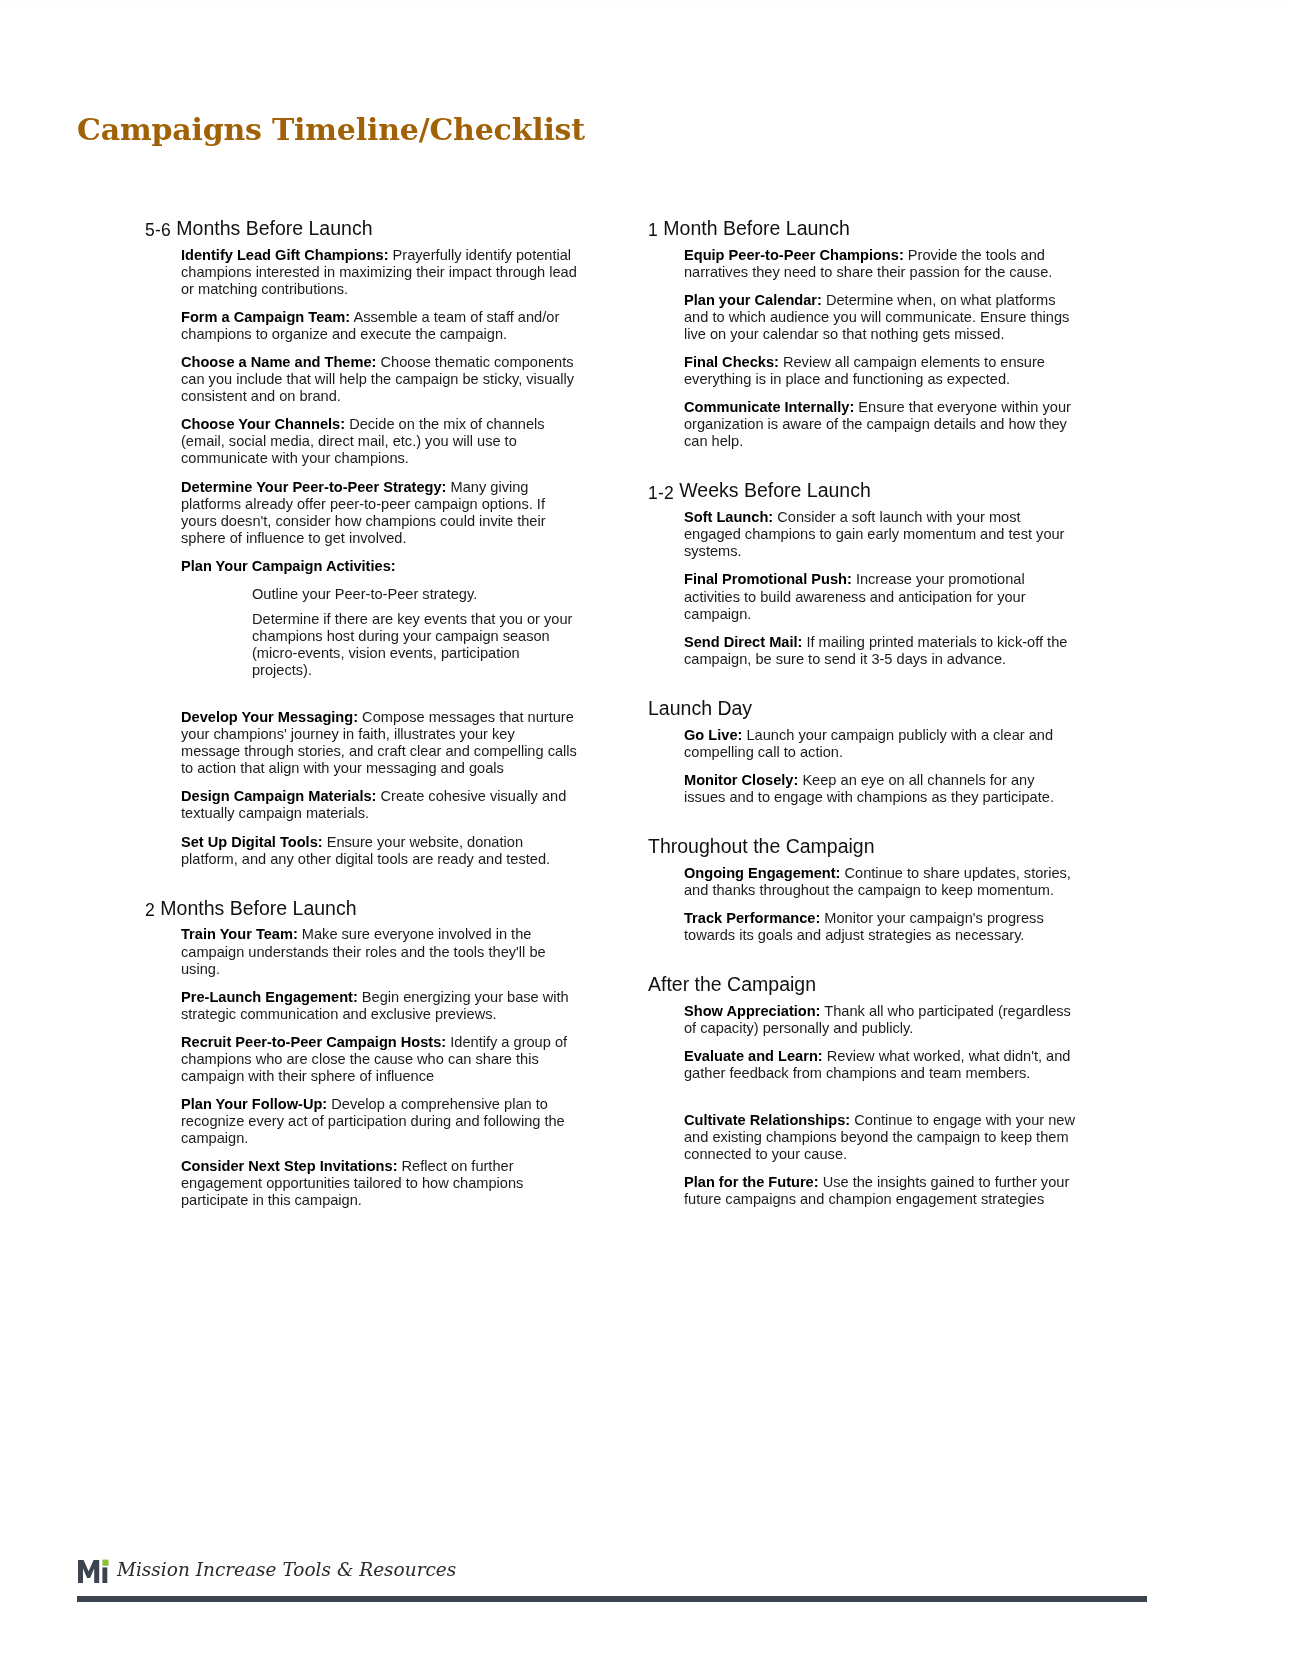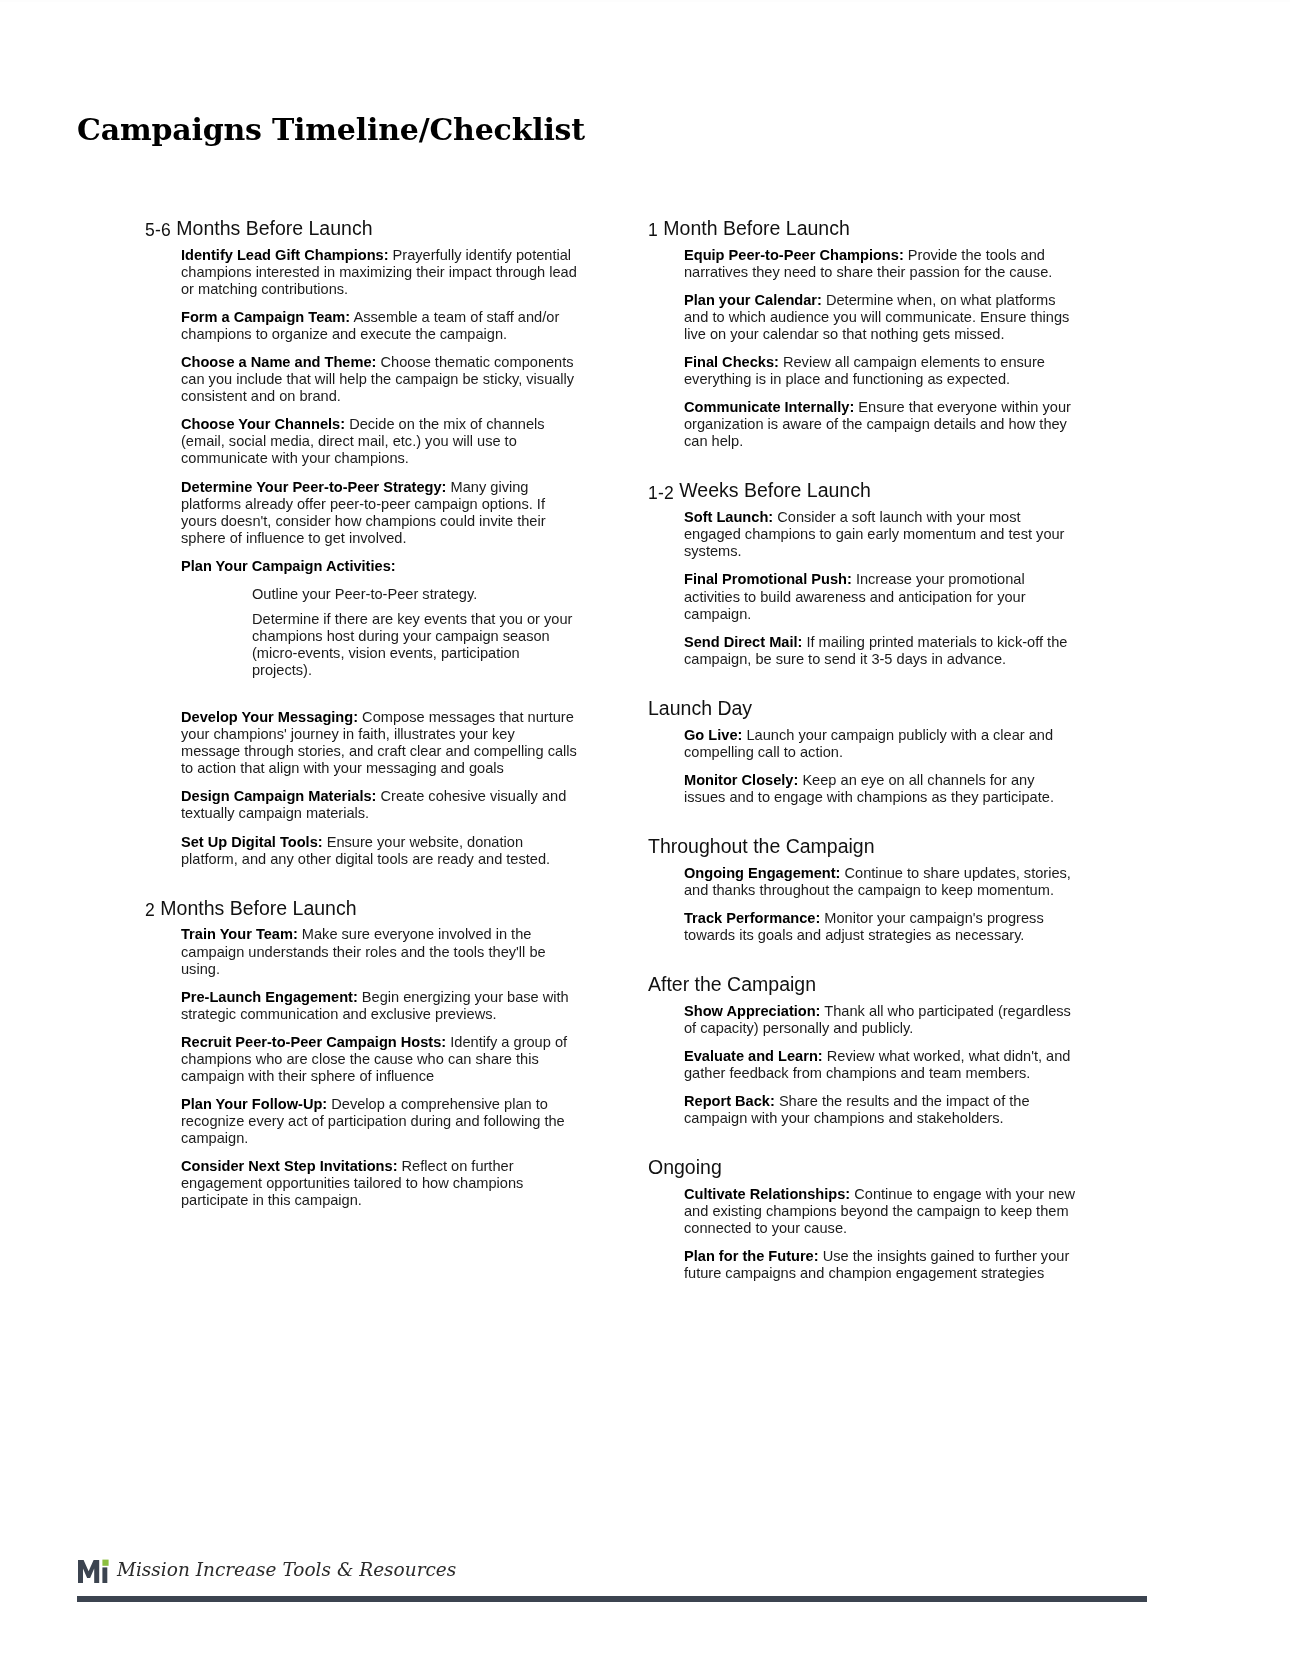--- a/index.html
+++ b/index.html
@@ -35,21 +35,21 @@
 
   
   #doc-title {
     position: absolute;
     left: 77px;
     top: 92px;
     font-family: "DejaVu Serif", "Liberation Serif", serif;
     font-weight: 700;
     font-size: 30px;
     letter-spacing: -0.2px;
-    color: #000000;
+    color: #a16207;
     white-space: nowrap;
   }
 
   
   #columns {
     position: absolute;
     left: 0;
     top: 218px;
     width: 1290px;
   }
@@ -196,24 +196,22 @@
         </div>
         <div class="section">
           <h2 class="section-heading"><span>Throughout the Campaign</span></h2>
           <p class="item"><span class="lead">Ongoing Engagement:</span><span> Continue to share updates, stories, and thanks throughout the campaign to keep momentum.</span></p>
           <p class="item"><span class="lead">Track Performance:</span><span> Monitor your campaign's progress towards its goals and adjust strategies as necessary.</span></p>
         </div>
         <div class="section">
           <h2 class="section-heading"><span>After the Campaign</span></h2>
           <p class="item"><span class="lead">Show Appreciation:</span><span> Thank all who participated (regardless of capacity) personally and publicly.</span></p>
           <p class="item"><span class="lead">Evaluate and Learn:</span><span> Review what worked, what didn't, and gather feedback from champions and team members.</span></p>
-          <p class="item"><span class="lead">Report Back:</span><span> Share the results and the impact of the campaign with your champions and stakeholders.</span></p>
-        </div>
-        <div class="section">
-          <h2 class="section-heading"><span>Ongoing</span></h2>
+        </div>
+        <div class="section">
           <p class="item"><span class="lead">Cultivate Relationships:</span><span> Continue to engage with your new and existing champions beyond the campaign to keep them connected to your cause.</span></p>
           <p class="item"><span class="lead">Plan for the Future:</span><span> Use the insights gained to further your future campaigns and champion engagement strategies</span></p>
         </div>
       </div>
   </div>
 
   <div id="footer">
     <div id="footer-logo">
       <svg width="40" height="28" viewBox="0 0 40 28" xmlns="http://www.w3.org/2000/svg">
 

